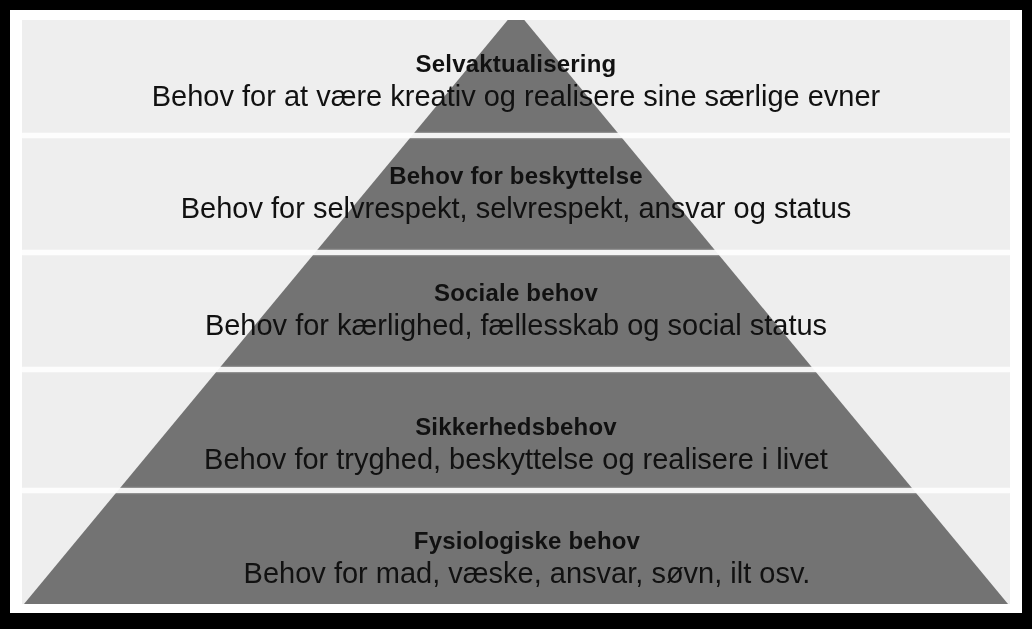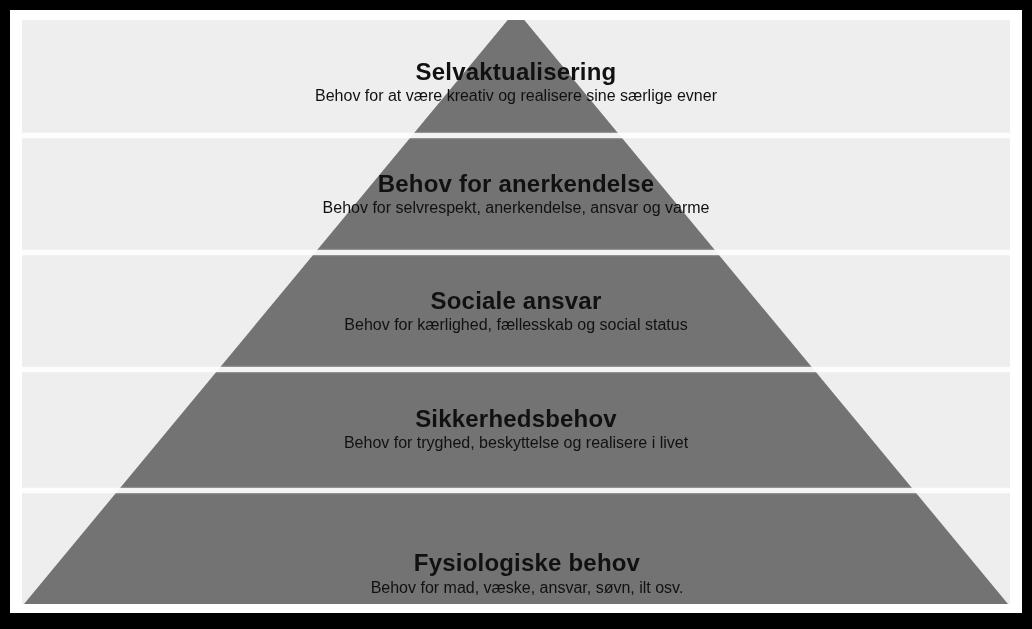--- a/index.html
+++ b/index.html
@@ -54,30 +54,30 @@
     flex-direction: column;
     align-items: center;
     justify-content: center;
     text-align: center;
     gap: 0;
     color: var(--text);
   }
   .band-1 { top: 0px;   height: 115px; padding-top: 8px; }
   .band-2 { top: 115px; height: 117px; }
   .band-3 { top: 232px; height: 117px; }
-  .band-4 { top: 348px; height: 121px; }
-  .band-5 { top: 496px; height: 114px; margin-left: 22px; }
+  .band-4 { top: 364px; height: 121px; }
+  .band-5 { top: 482px; height: 114px; margin-left: 22px; }
   .level-title {
     font-size: 24px;
     font-weight: bold;
     line-height: 1.2;
     letter-spacing: 0.2px;
   }
   .level-description {
-    font-size: 16px;
+    font-size: 29px;
     line-height: 1.2;
   }
 </style>
 </head>
 <body>
 
 <div class="outer-frame">
   <div class="panel">
 
     <svg class="pyramid-svg" viewBox="0 0 988 584" preserveAspectRatio="none">
@@ -88,26 +88,26 @@
     <div class="divider divider-2"></div>
     <div class="divider divider-3"></div>
     <div class="divider divider-4"></div>
 
     <div class="level-band band-1">
       <div class="level-title">Selvaktualisering</div>
       <div class="level-description">Behov for at være kreativ og realisere sine særlige evner</div>
     </div>
 
     <div class="level-band band-2">
-      <div class="level-title">Behov for anerkendelse</div>
-      <div class="level-description">Behov for selvrespekt, anerkendelse, ansvar og varme</div>
+      <div class="level-title">Behov for beskyttelse</div>
+      <div class="level-description">Behov for selvrespekt, selvrespekt, ansvar og status</div>
     </div>
 
     <div class="level-band band-3">
-      <div class="level-title">Sociale ansvar</div>
+      <div class="level-title">Sociale behov</div>
       <div class="level-description">Behov for kærlighed, fællesskab og social status</div>
     </div>
 
     <div class="level-band band-4">
       <div class="level-title">Sikkerhedsbehov</div>
       <div class="level-description">Behov for tryghed, beskyttelse og realisere i livet</div>
     </div>
 
     <div class="level-band band-5">
       <div class="level-title">Fysiologiske behov</div>

